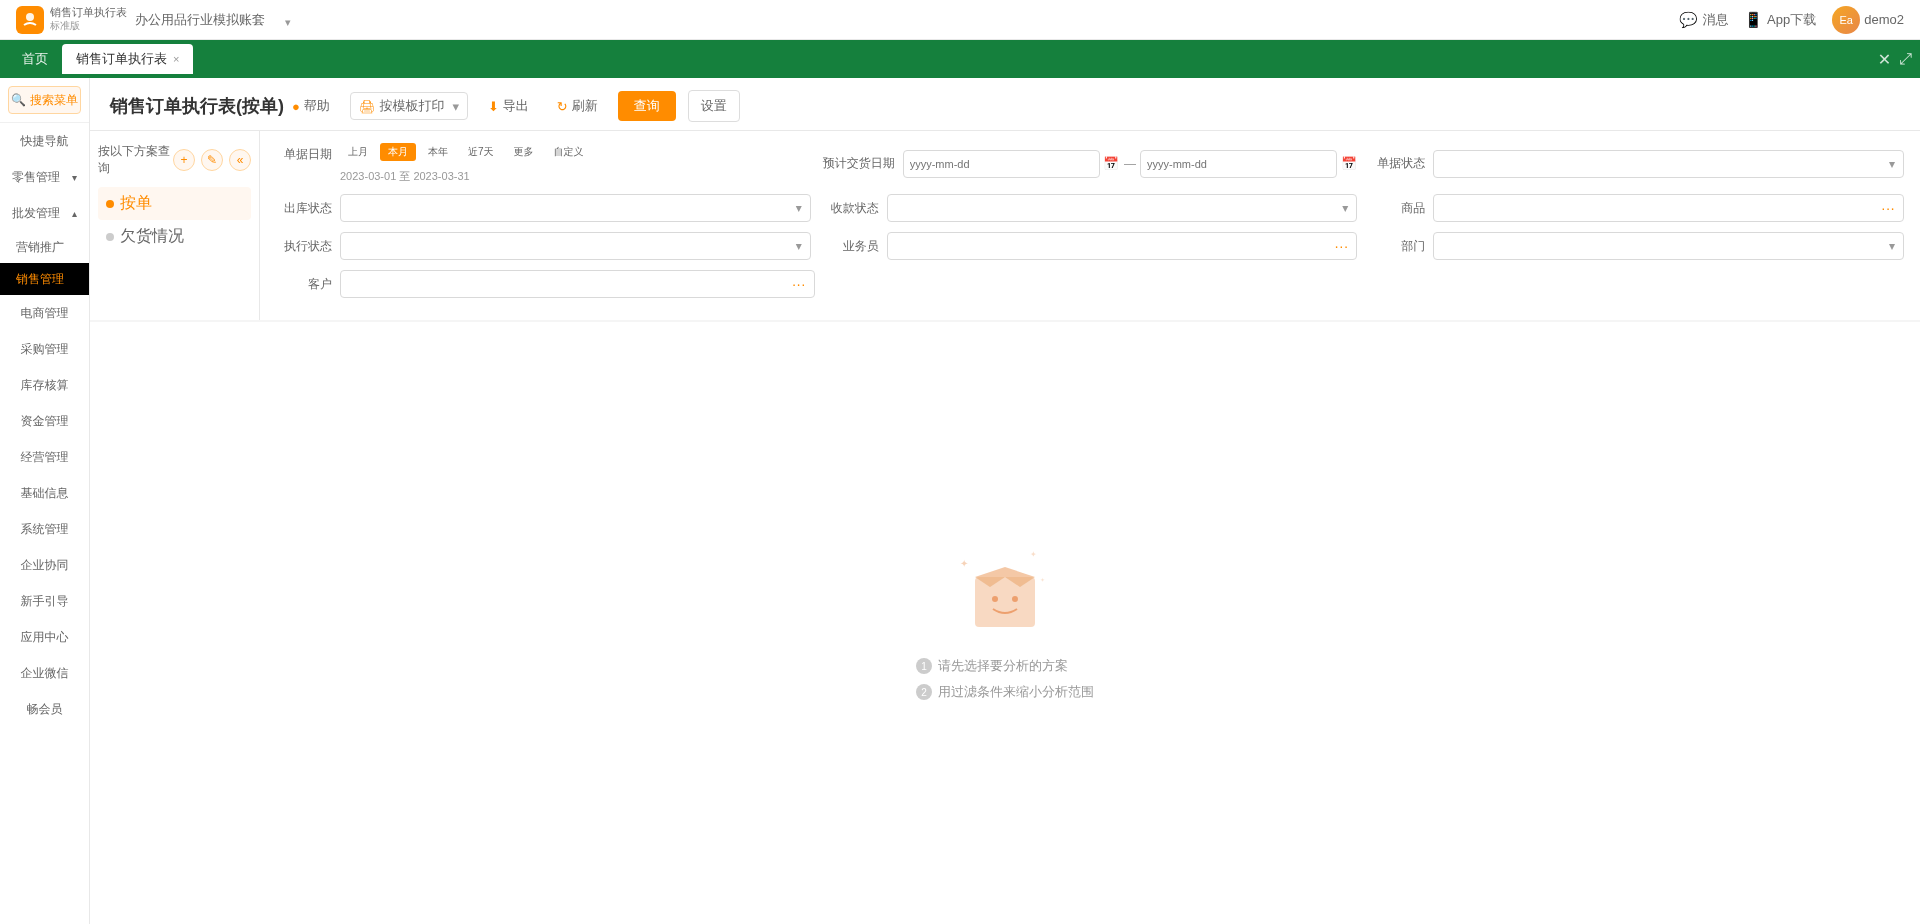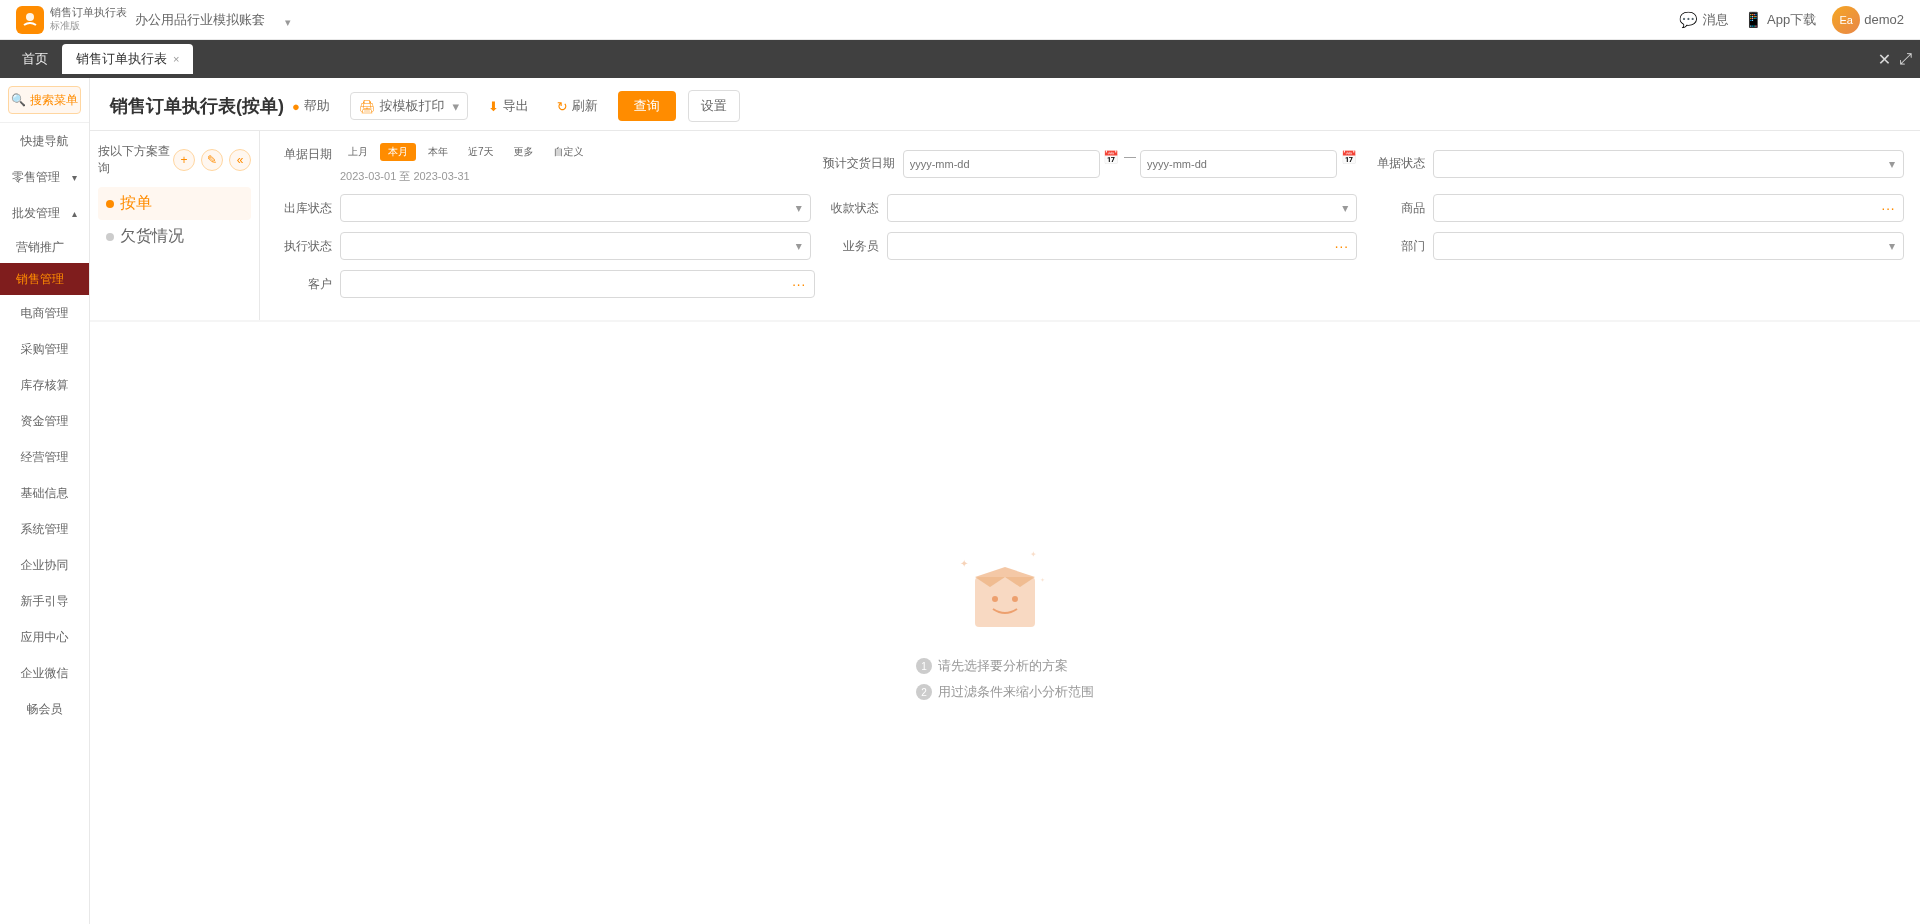--- a/index.html
+++ b/index.html
@@ -75,21 +75,21 @@
       display: flex;
       align-items: center;
       justify-content: center;
       color: white;
       font-size: 11px;
     }
 
     
     .tab-bar {
       height: 38px;
-      background: #404040;
+      background: #15803d;
       display: flex;
       align-items: center;
       padding: 0 8px;
       flex-shrink: 0;
     }
     .tab-item {
       height: 30px;
       padding: 0 14px;
       border-radius: 4px 4px 0 0;
       display: flex;
@@ -182,21 +182,21 @@
     .sidebar-section-header .arrow { font-size: 10px; }
     .sidebar-child-item {
       height: 32px;
       display: flex;
       align-items: center;
       padding: 0 16px;
       font-size: 12px;
       color: #666;
       cursor: pointer;
     }
-    .sidebar-child-item.active { color: #ff8c00; background: #7f1d1d; }
+    .sidebar-child-item.active { color: #ff8c00; background: #000000; }
 
     
     .content-area {
       flex: 1;
       overflow-y: auto;
       background: #f5f5f5;
       display: flex;
       flex-direction: column;
     }
 
@@ -351,20 +351,21 @@
       color: #333;
       background: #fff;
       cursor: pointer;
       display: flex;
       align-items: center;
       justify-content: space-between;
     }
     .filter-date-range {
       flex: 1;
       display: flex;
+      align-items: center;
       gap: 4px;
     }
     .filter-date-input {
       flex: 1;
       height: 28px;
       border: 1px solid #d9d9d9;
       border-radius: 4px;
       padding: 0 6px;
       font-size: 11px;
       color: #999;

